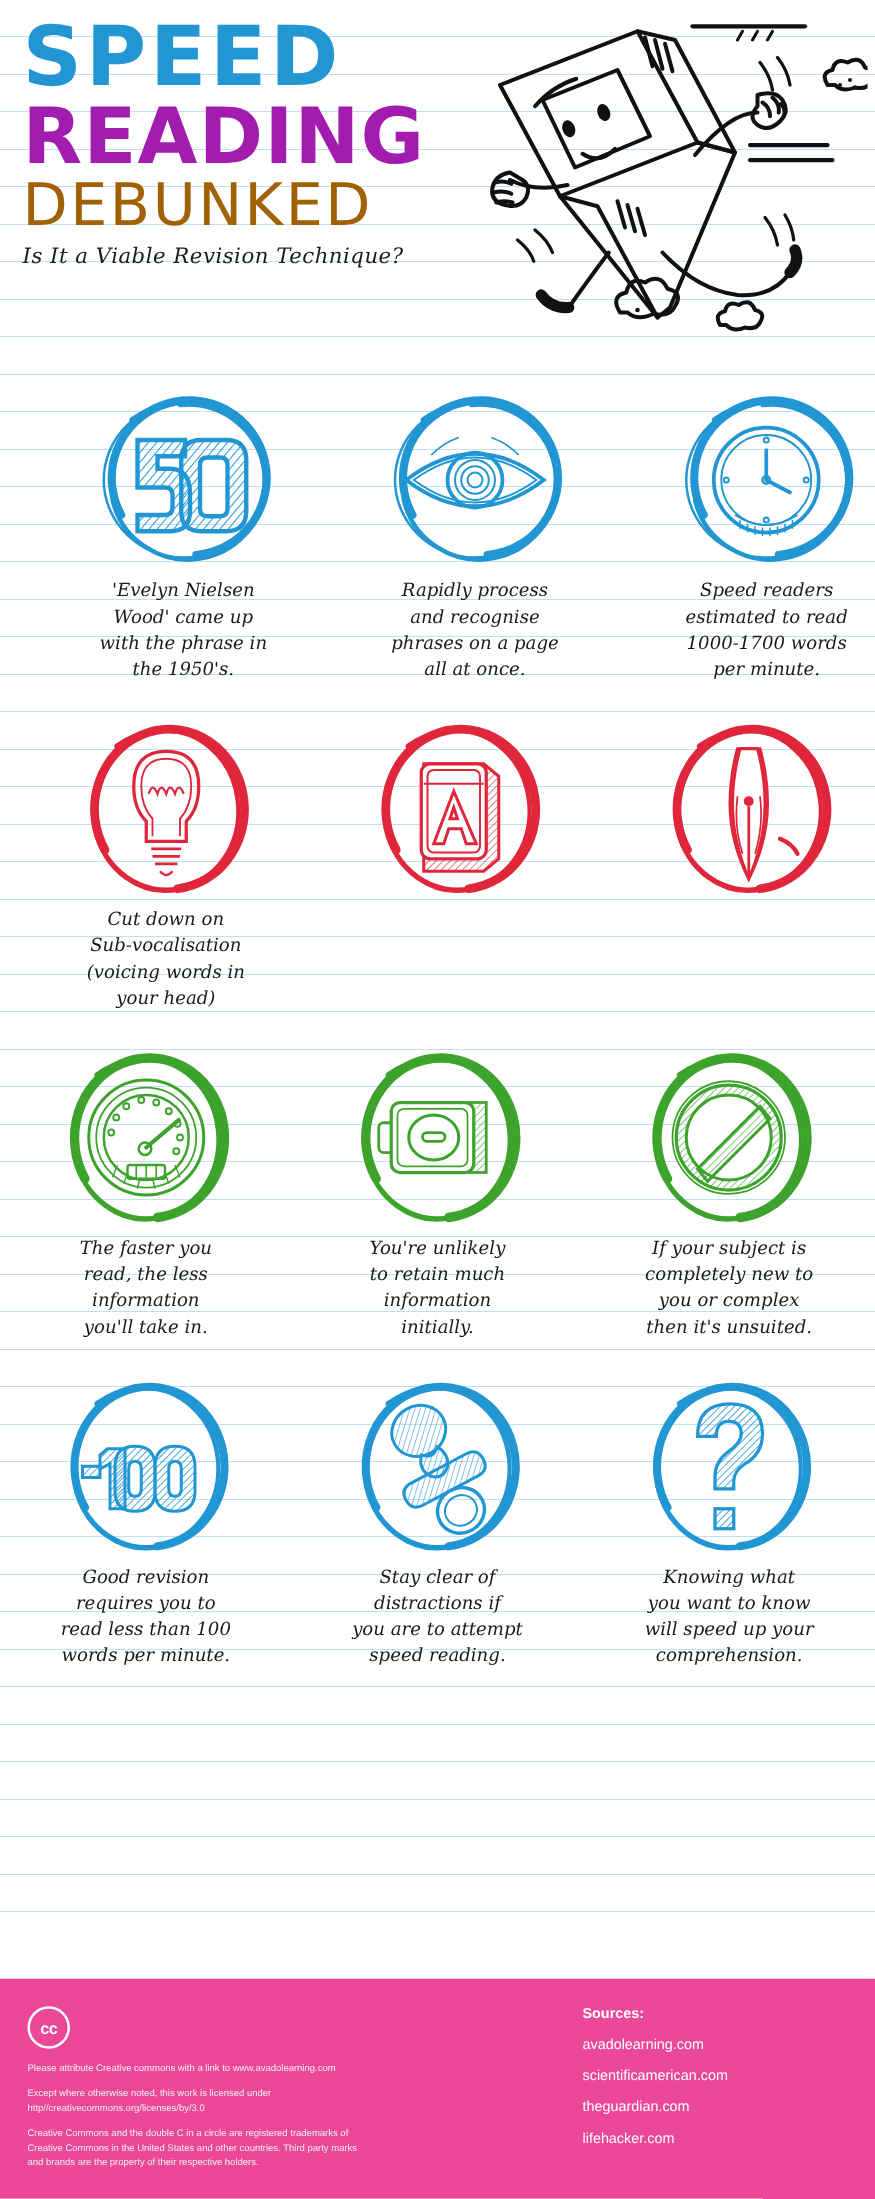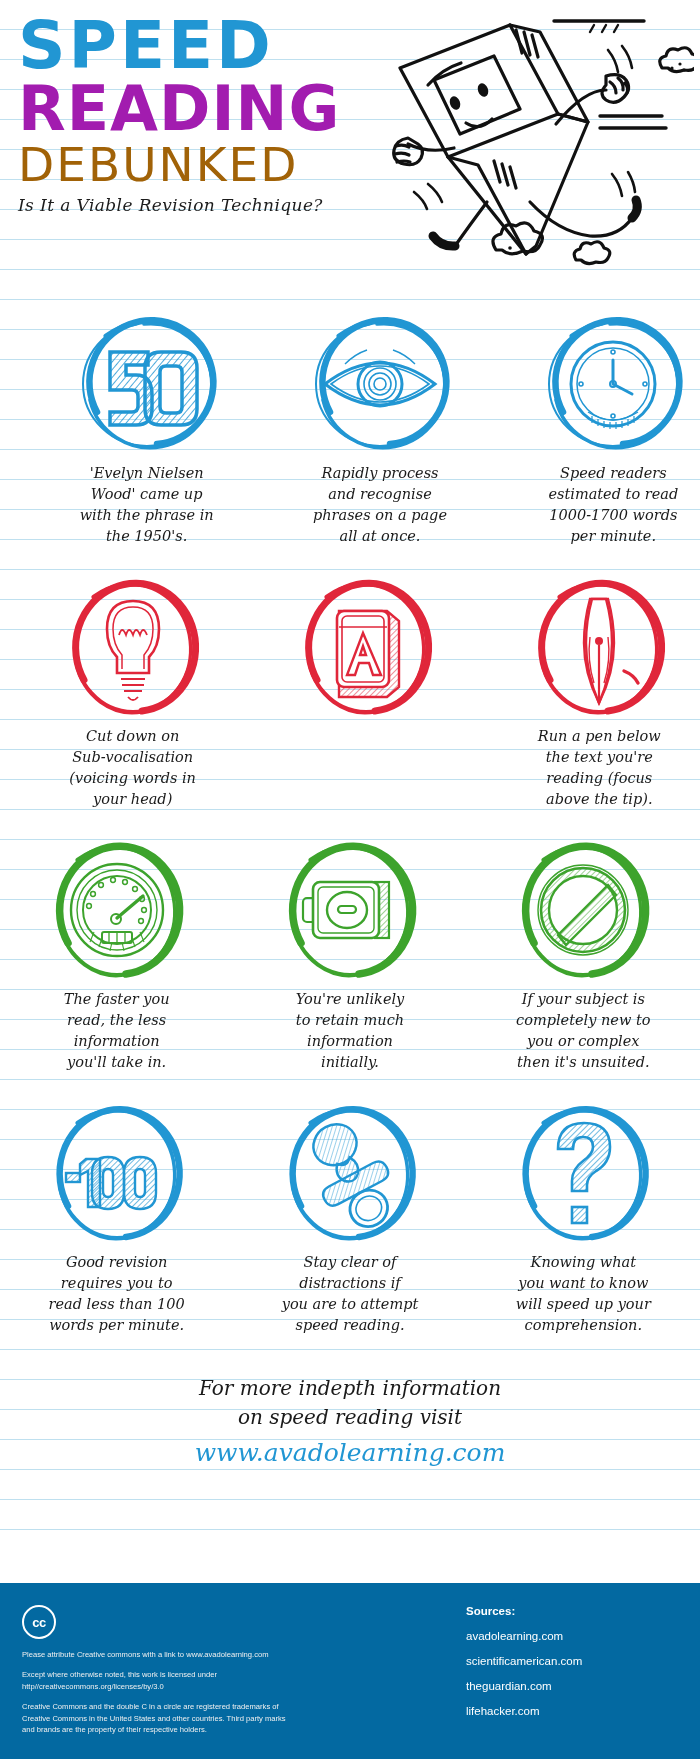--- a/index.html
+++ b/index.html
@@ -134,21 +134,21 @@
     font-size:25px;
     color:#2196d3;
   }
 
   
   .footer{
     position:absolute;
     left:0; bottom:0;
     width:700px;
     height:176px;
-    background:#0369a1;
+    background:#ec4899;
     color:#ffffff;
     z-index:3;
     display:flex;
     margin-top:20px;
   }
   .footer-left{
     width:440px;
     padding:22px 0 0 22px;
     box-sizing:border-box;
   }
@@ -406,24 +406,20 @@
             </g>
             <g>
               <path d="M76 24 h18 q6 22 6 44 q0 30 -15 60 q-15 -30 -15 -60 q0 -22 6 -44 z" fill="url(#hatch-r2)" stroke="#e0263a" stroke-width="2.4"></path>
               <path d="M78 24 q-6 22 -6 44 q0 30 13 60 q13 -30 13 -60 q0 -22 -6 -44 z" fill="#ffffff" stroke="#e0263a" stroke-width="2.4"></path>
               <circle cx="85" cy="66" r="4" fill="#e0263a" stroke="none"></circle>
               <path d="M85 70 L85 128" stroke="#e0263a" stroke-width="2.2" fill="none"></path>
               <path d="M76 62 q-3 24 4 46 M94 62 q3 24 -4 46" stroke="#e0263a" stroke-width="1.4" fill="none"></path>
             </g>
           </svg>
         </div>
-        <div class="cell-text">Run a pen below
-the text you're
-reading (focus
-above the tip).</div>
       </div>
     </div>
 
     <div class="row row-3">
       <div class="cell">
         <div class="icon-wrap">
           <svg viewBox="0 0 170 145" width="170" height="145">
             <g fill="none" stroke="#3da32c">
               <ellipse cx="85" cy="72" rx="58" ry="64" stroke-width="2"></ellipse>
               <path d="M36 105 a60 64 0 1 1 58 31" stroke-width="7.5" stroke-linecap="round"></path>
@@ -594,25 +590,20 @@
             </g>
           </svg>
         </div>
         <div class="cell-text">Knowing what
 you want to know
 will speed up your
 comprehension.</div>
       </div>
     </div>
 
-    <div class="cta">
-      <div class="cta-line">For more indepth information
-on speed reading visit</div>
-      <div class="cta-url">www.avadolearning.com</div>
-    </div>
 
   </div>
 
   <div class="footer">
     <div class="footer-left">
       <div class="cc-badge">cc</div>
       <div class="legal">Please attribute Creative commons with a link to www.avadolearning.com</div>
       <div class="legal">Except where otherwise noted, this work is licensed under
 http//creativecommons.org/licenses/by/3.0</div>
       <div class="legal">Creative Commons and the double C in a circle are registered trademarks of

